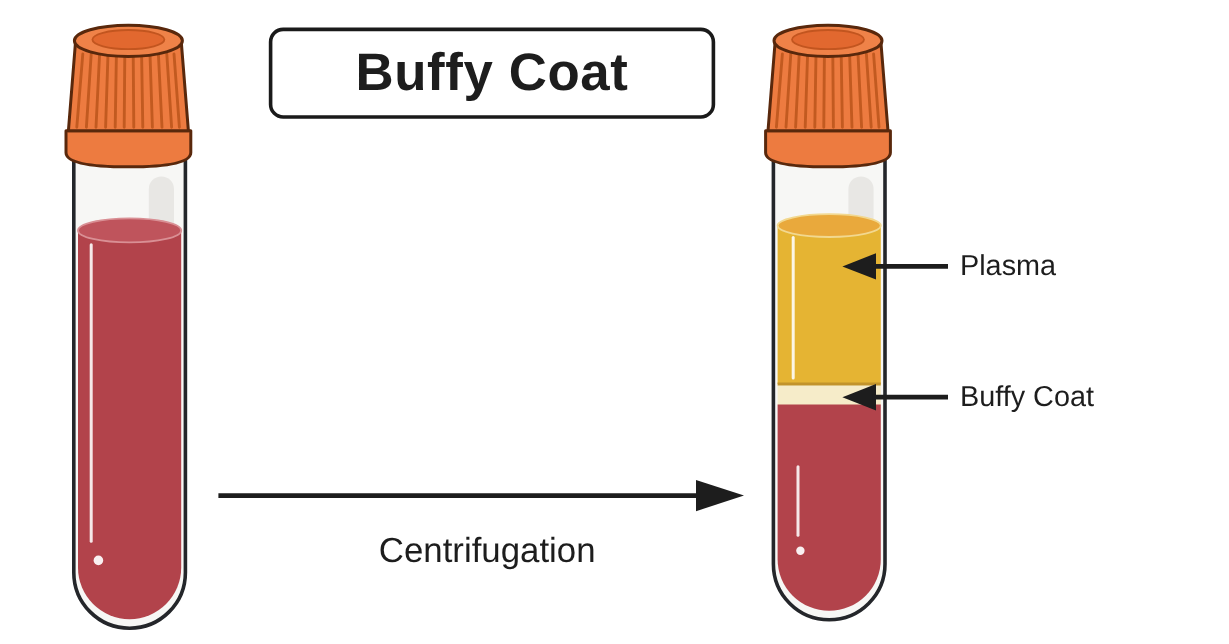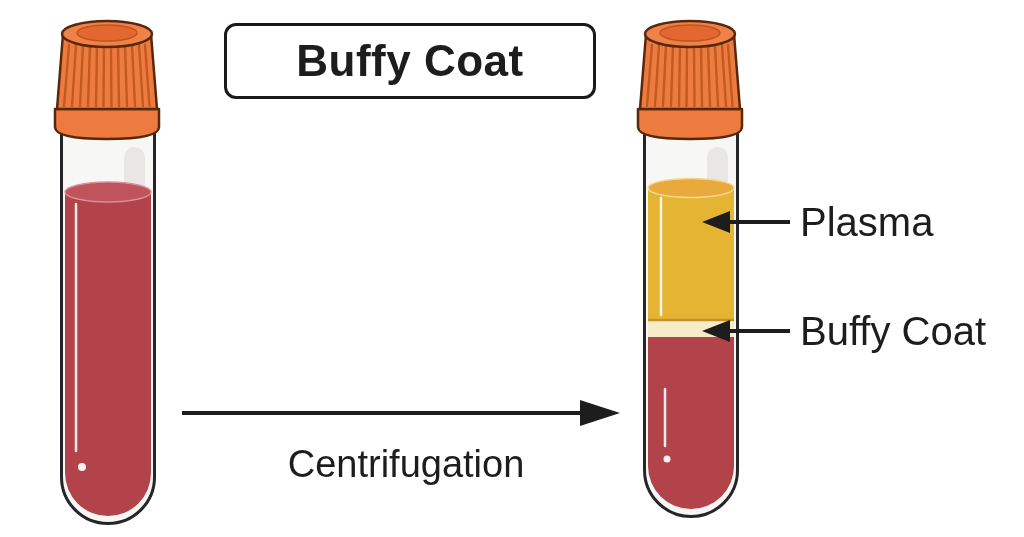--- a/index.html
+++ b/index.html
@@ -34,25 +34,25 @@
   .cap-inner{fill:#e2682f;stroke:#c2551f;stroke-width:1.5;}
   .rib{stroke:var(--cap-ridge,#c25a20);stroke-width:2.4;stroke-linecap:round;}
 
   
   .arrow-line{stroke:var(--text,#1d1d1d);stroke-width:4;}
   .arrow-head{fill:var(--text,#1d1d1d);}
   .arrow-main{position:absolute;left:180px;top:396px;}
 
   
   .label-row{position:absolute;left:700px;height:28px;display:flex;align-items:center;gap:8px;}
-  .layer-label{font-size:40px;line-height:1;white-space:nowrap;}
+  .layer-label{font-size:24px;line-height:1;white-space:nowrap;}
 
   .process-label{
     position:absolute;left:256px;top:444px;width:300px;text-align:center;
-    font-size:38px;line-height:1.1;
+    font-size:29px;line-height:1.1;
   }
 </style>
 </head>
 <body>
 
 <div class="canvas">
 
   <div class="title-box">
     <span>Buffy Coat</span>
   </div>

